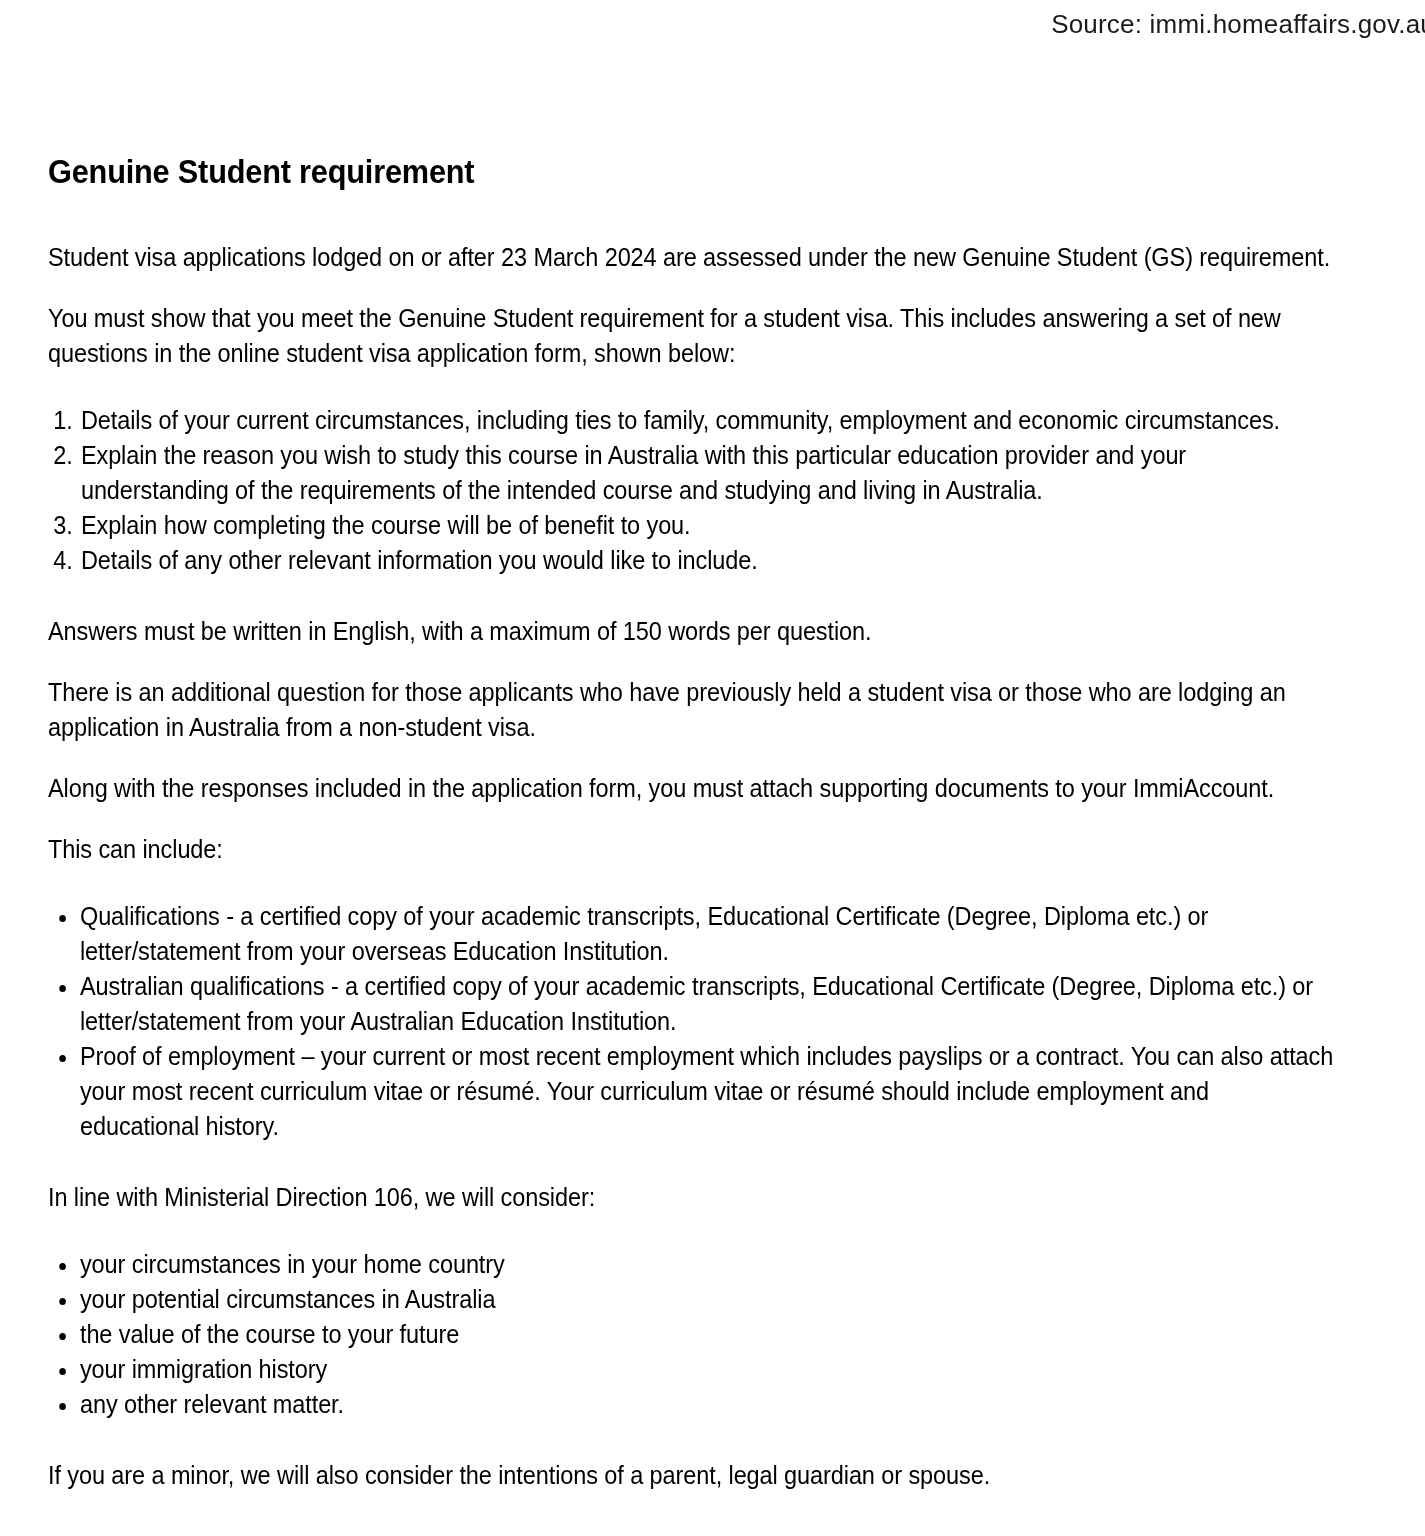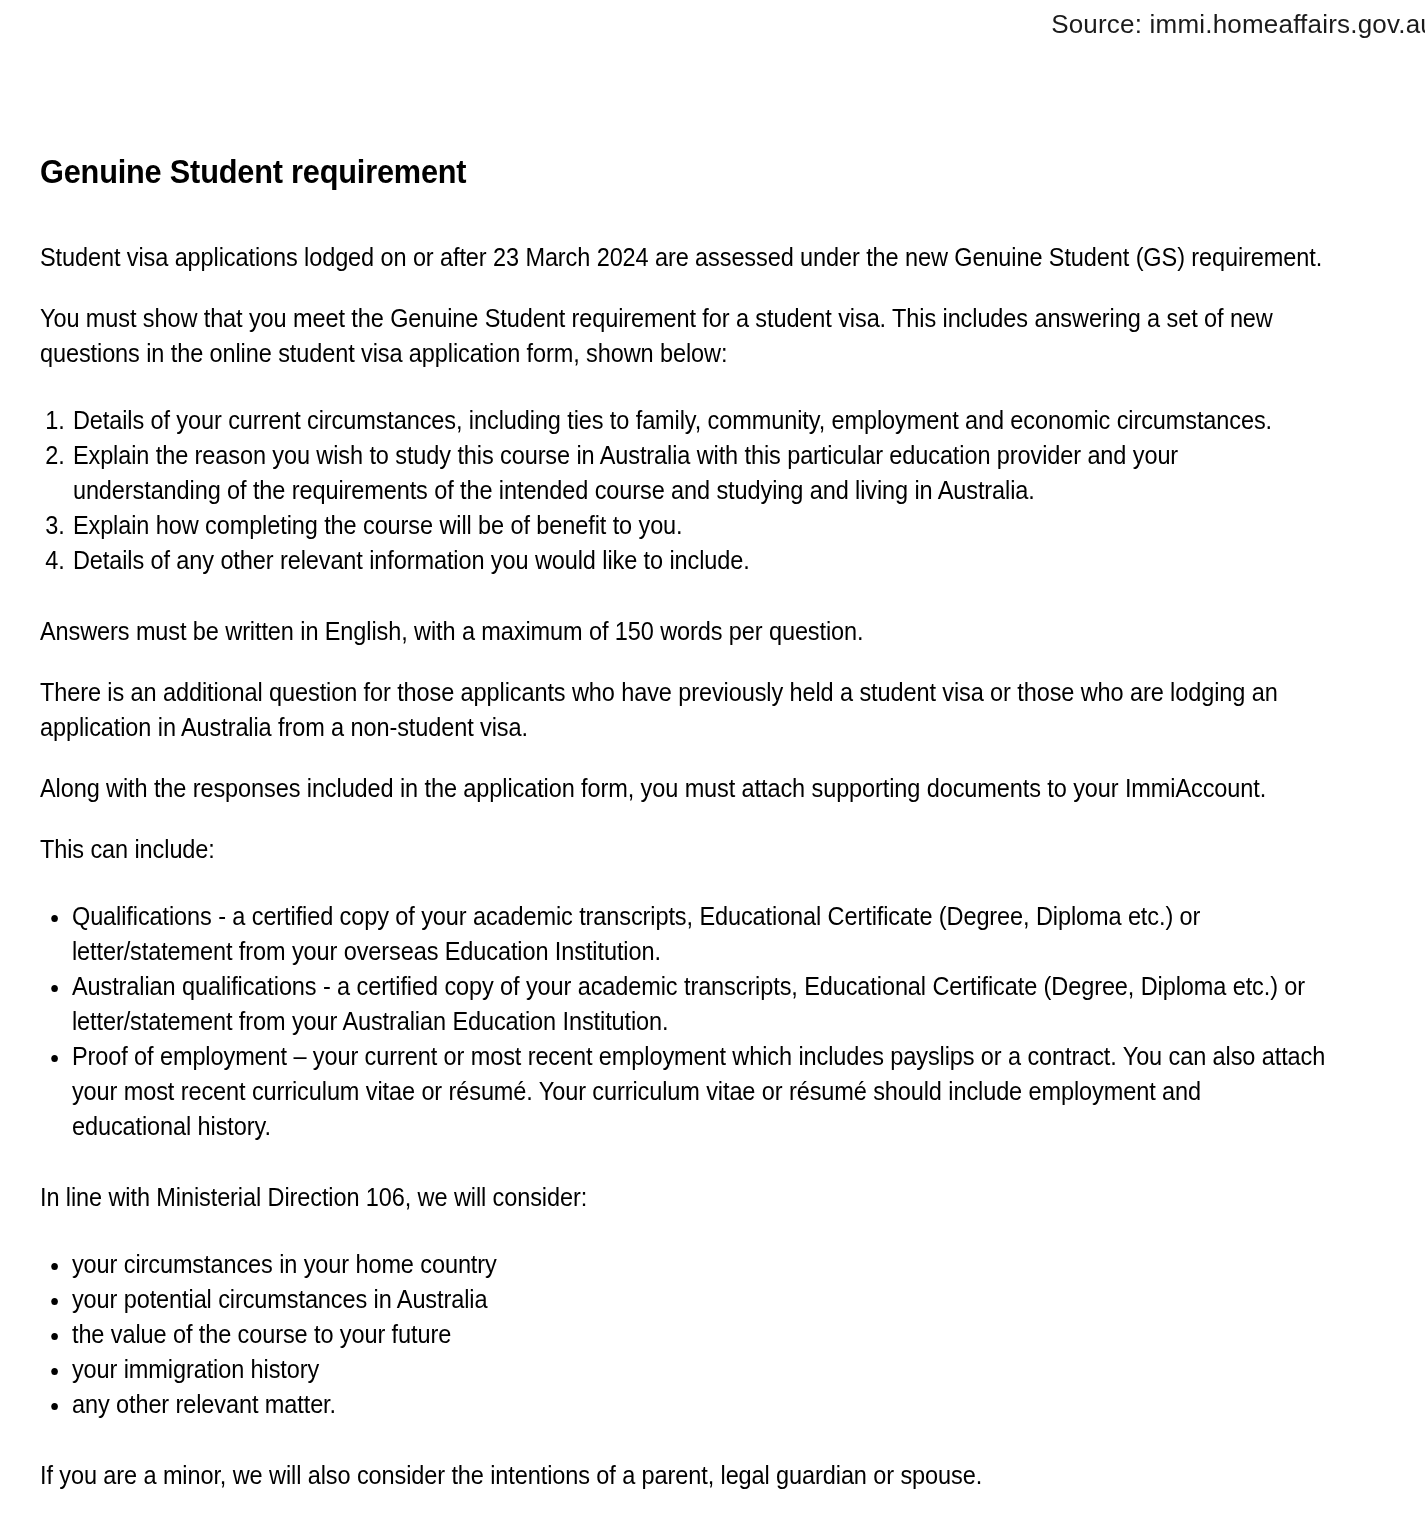--- a/index.html
+++ b/index.html
@@ -33,21 +33,21 @@
     letter-spacing: 0.2px;
     color: #1b1b1b;
     padding-right: 0px;
     transform: translateX(10px);
   }
 
   
   .doc {
     position: absolute;
     top: 152px;
-    left: 40px;
+    left: 48px;
     width: 1368px;
   }
 
   h1.page-title {
     font-size: 33px;
     line-height: 40px;
     font-weight: bold;
     margin: 0 0 48px 0;
     letter-spacing: -0.2px;
     transform: scaleX(0.93);

